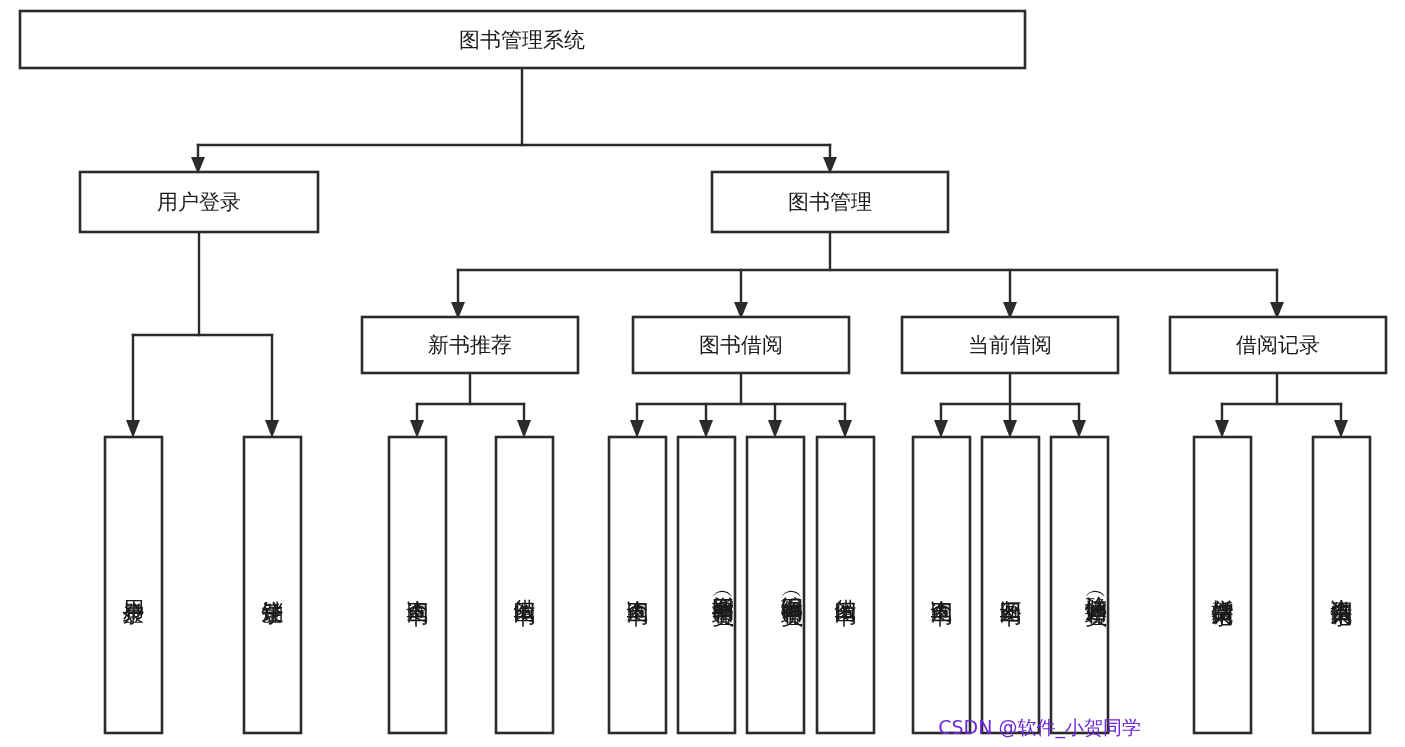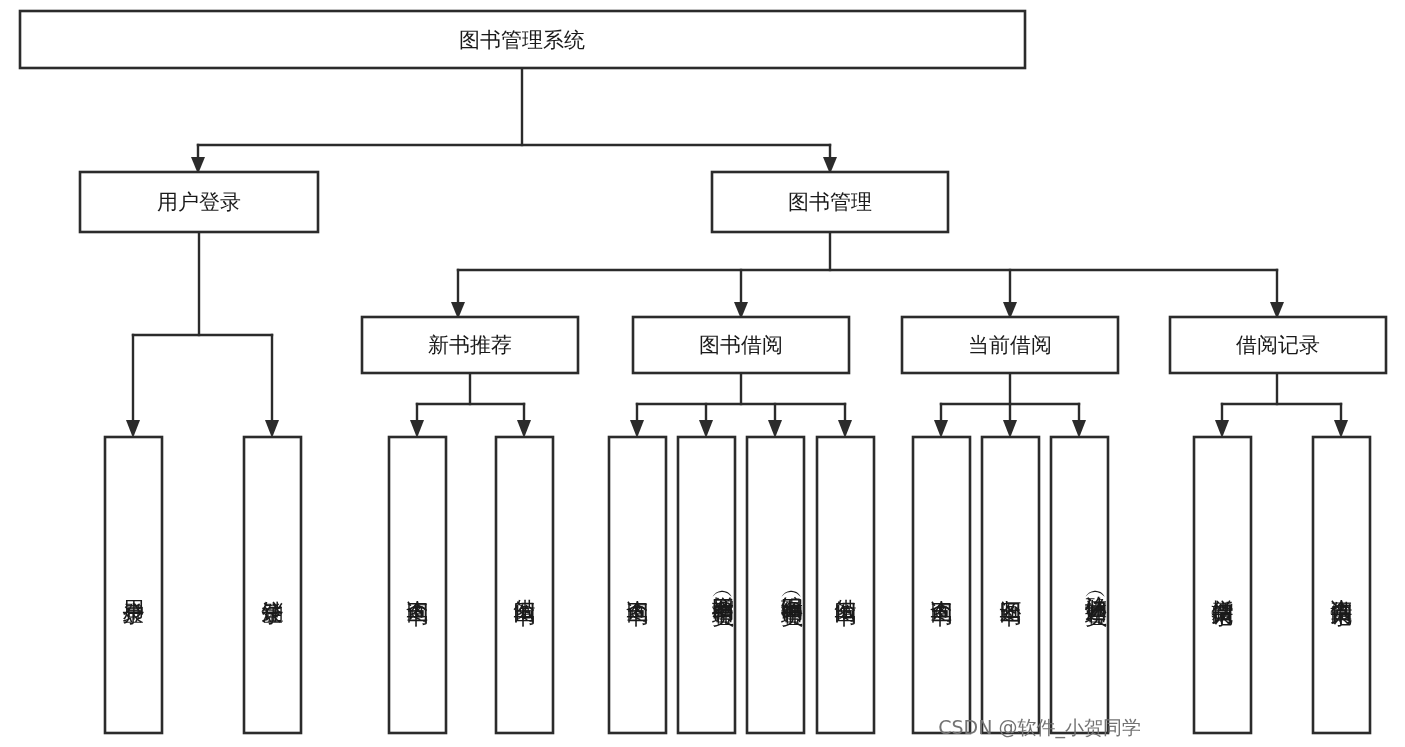--- a/index.html
+++ b/index.html
@@ -65,21 +65,21 @@
     align-items: center;
     justify-content: center;
     pointer-events: none;
   }
   .watermark {
     position: absolute;
     right: 8px;
     bottom: 6px;
     font-family: "DejaVu Sans", "Liberation Sans", sans-serif;
     font-size: 19px;
-    color: #737373;
+    color: #6d28d9;
     white-space: nowrap;
   }
 </style>
 </head>
 <body>
 
 <div id="diagram-root">
 
   <svg id="tree-svg" viewBox="0 0 1405 747">
     <defs>

